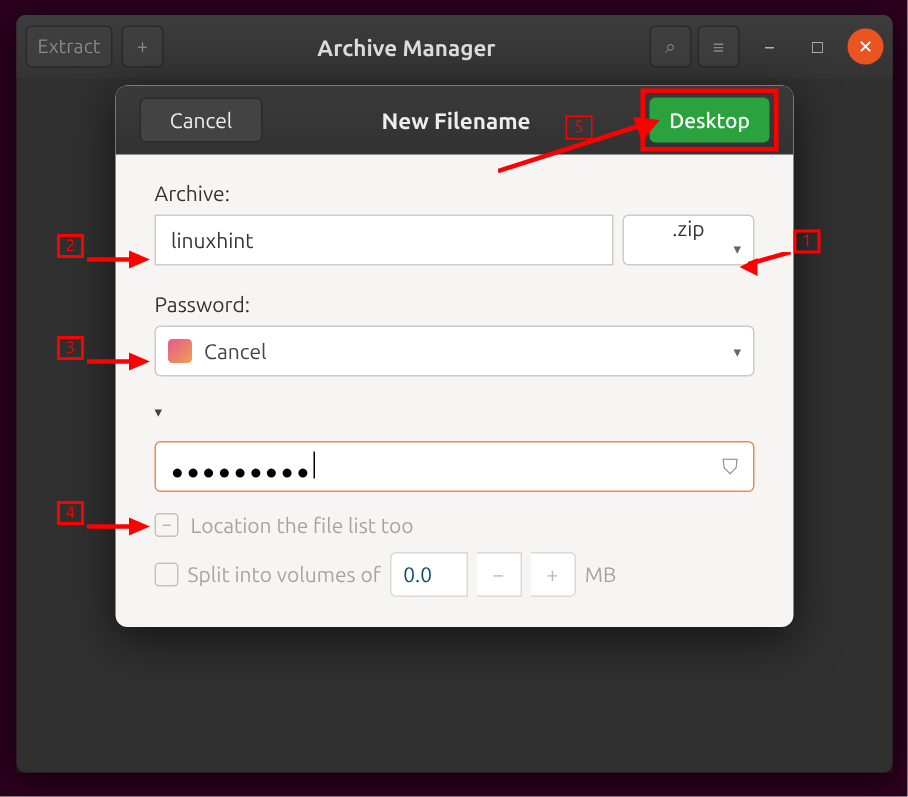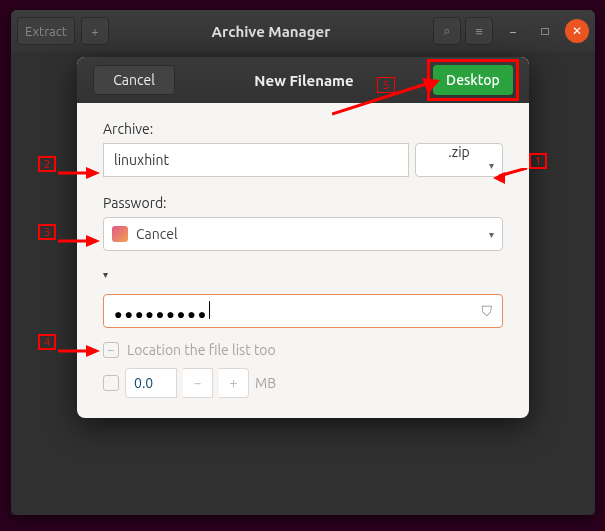--- a/index.html
+++ b/index.html
@@ -106,20 +106,21 @@
         <span class="shield">⛉</span>
       </div>
 
       <div class="check-row">
         <span class="check">–</span>
         <span>Location the file list too</span>
       </div>
 
       <div class="vol-row">
         <span class="check"></span>
+        <span>Split into volumes of</span>
         <span class="vol-input">0.0</span>
         <span class="step minus">−</span>
         <span class="step plus">+</span>
         <span>MB</span>
       </div>
     </div>
   </div>
 </div>
 
 <div class="ann-box" style="left:529px; top:153px;">1</div>

